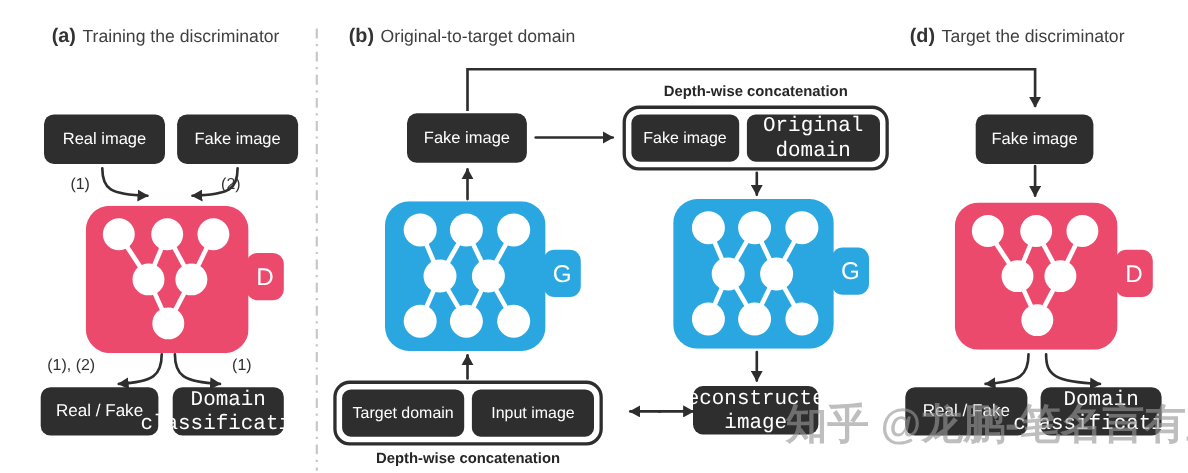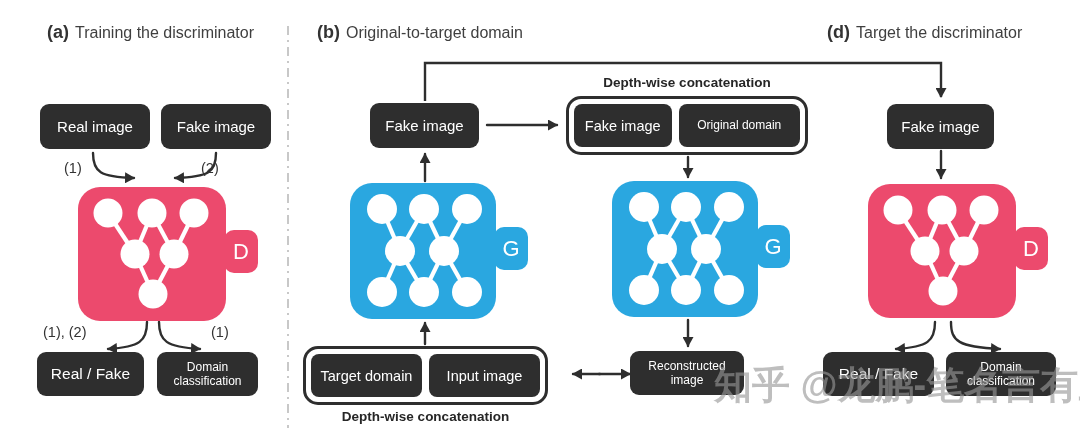--- a/index.html
+++ b/index.html
@@ -3,21 +3,21 @@
 <meta charset="utf-8">
 <style>
   html,body{margin:0;padding:0;background:#fff;}
   .canvas{position:relative;width:1080px;height:430px;background:var(--background,#fff);
     overflow:hidden;font-family:"Liberation Sans",sans-serif;}
   .title{position:absolute;font-size:16px;color:var(--title);white-space:nowrap;}
   .title b{font-size:18px;margin-right:6px;color:#333;}
   .bx{position:absolute;background:var(--box);color:#fff;border-radius:9px;
       display:flex;align-items:center;justify-content:center;text-align:center;
       font-size:15px;z-index:3;}
-  .sm{font-size:12px;line-height:1.18;}
+  .sm{font-size:19px;line-height:1.18;font-family:Liberation Mono, monospace;}
   .md{font-size:14.5px;}
   .concat{position:absolute;border:3px solid var(--box);border-radius:15px;background:#fff;
       display:flex;gap:7px;padding:5px;box-sizing:border-box;z-index:3;}
   .concat .bx{position:static;flex:1;border-radius:8px;}
   .cap{position:absolute;font-weight:bold;font-size:13.5px;color:#262626;text-align:center;z-index:3;}
   .lbl{position:absolute;font-size:14.5px;color:#333;z-index:3;}
   .net{position:absolute;z-index:2;}
   .tab{position:absolute;width:34px;height:43px;border-radius:10px;color:#fff;
       display:flex;align-items:center;justify-content:center;font-size:22px;z-index:1;}
   .d-tab{background:var(--discriminator);left:146px;top:43px;}

